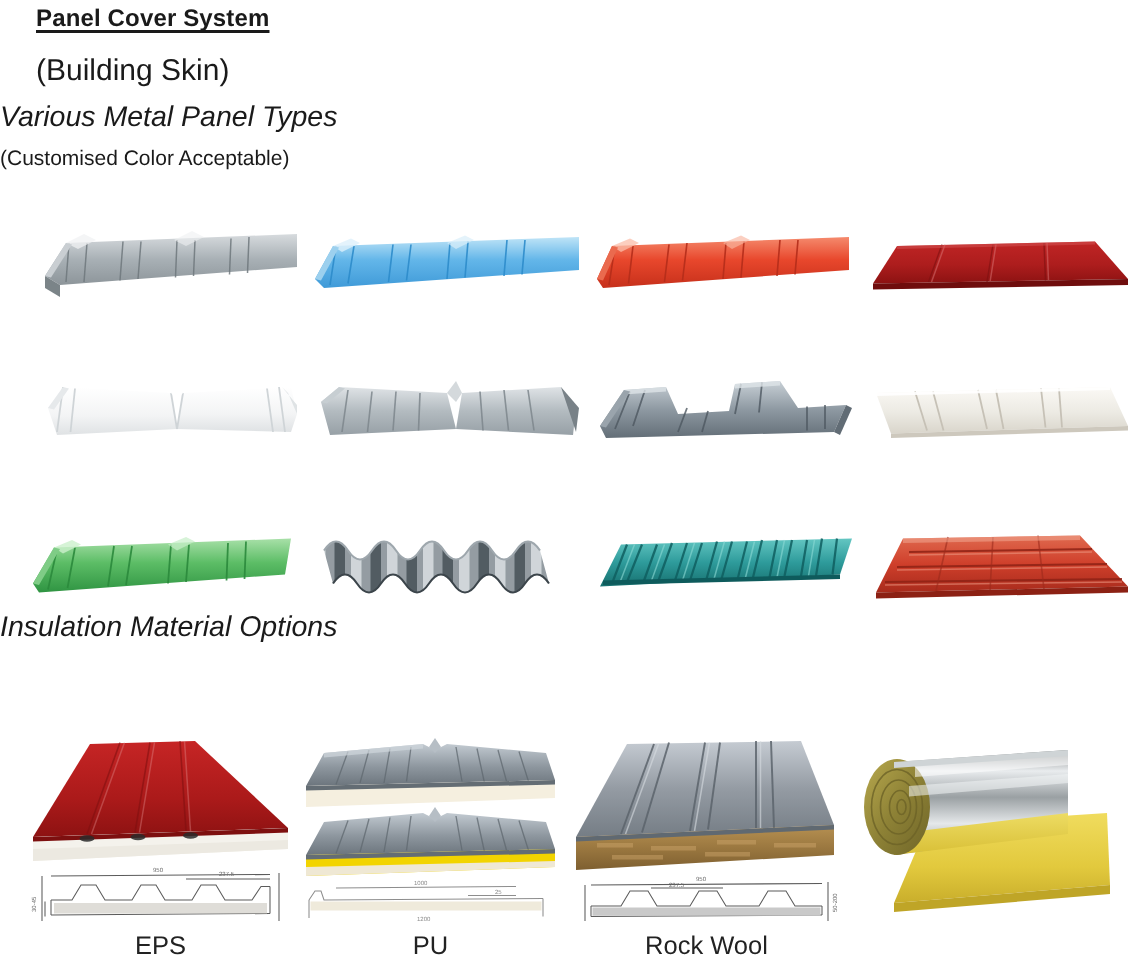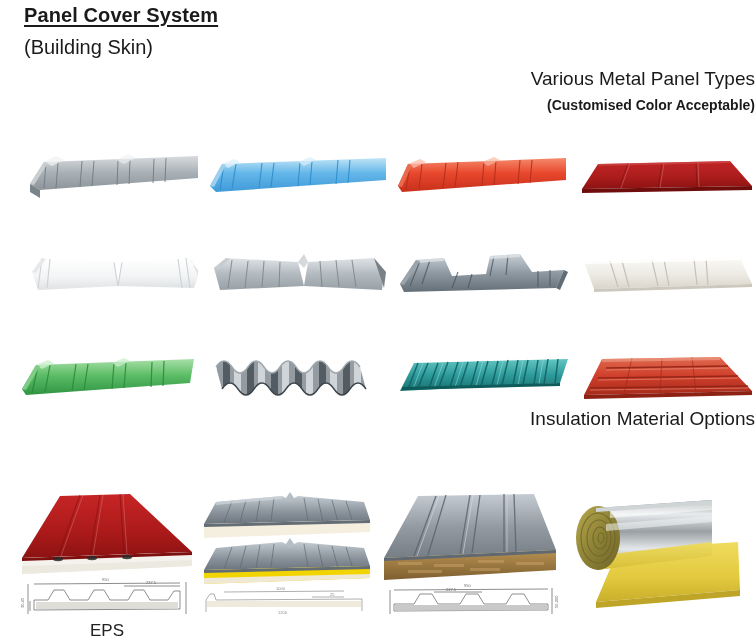--- a/index.html
+++ b/index.html
@@ -14,50 +14,51 @@
     font-family: "Liberation Sans", sans-serif;
     color: #1a1a1a;
     overflow: hidden;
   }
 
   
   .page-title {
     position: absolute;
     left: 24px;
     top: 4px;
-    font-size: 20px;
+    font-size: 16px;
     font-weight: 700;
     letter-spacing: .1px;
     text-decoration: underline;
     text-underline-offset: 3px;
     text-decoration-thickness: 2px;
     white-space: nowrap;
   }
   .page-subtitle {
     position: absolute;
     left: 24px;
     top: 36px;
     font-size: 20px;
     font-weight: 400;
     white-space: nowrap;
   }
   .section-title {
     position: absolute;
     width: 100%;
-    text-align: right;
+    text-align: left;
     font-size: 19px;
     font-weight: 400;
     white-space: nowrap;
+    font-style: italic;
   }
   .section-sub {
     position: absolute;
     width: 100%;
-    text-align: right;
+    text-align: left;
     font-size: 14px;
-    font-weight: 700;
+    font-weight: 400;
     white-space: nowrap;
   }
   #metal-title  { top: 68px; }
   #metal-sub    { top: 97px; }
   #insul-title  { top: 408px; }
 
   
   .panel-grid {
     position: absolute;
     left: 0;
@@ -576,20 +577,21 @@
           <line x1="118" y1="117" x2="150" y2="117"></line>
         </g>
         <rect x="13" y="121" width="154" height="6" fill="#efeadb"></rect>
         <g fill="#8d8d8d" font-family="'Liberation Sans',sans-serif" font-size="4">
           <text x="82" y="110">1000</text>
           <text x="136" y="116">25</text>
           <text x="84" y="134">1200</text>
         </g>
       </svg>
     </div>
+    <div class="insul-label">PU</div>
   </div>
 
   <div class="insul-cell insul-i2">
     <div class="insul-img">
       <svg viewBox="0 0 186 140">
         <defs>
           <linearGradient id="rwTop" x1="0" y1="0" x2="0" y2="1">
             <stop offset="0" stop-color="#c5cbd2"></stop>
               <stop offset=".5" stop-color="#949ba3"></stop>
               <stop offset="1" stop-color="#757d85"></stop>
@@ -637,20 +639,21 @@
           <line x1="56" y1="112" x2="104" y2="112"></line>
         </g>
         <rect x="17" y="125" width="152" height="5.5" fill="#c9c9c9"></rect>
         <g fill="#6b6b6b" font-family="'Liberation Sans',sans-serif" font-size="4">
           <text x="86" y="107">950</text>
           <text x="68" y="111">237.5</text>
           <text x="180" y="128" transform="rotate(-90 180,128)">50-200</text>
         </g>
       </svg>
     </div>
+    <div class="insul-label">Rock Wool</div>
   </div>
 
   <div class="insul-cell insul-i3">
     <div class="insul-img">
       <svg viewBox="0 0 186 140">
         <defs>
           <linearGradient id="gwFoil" x1="0" y1="0" x2="0" y2="1">
             <stop offset="0" stop-color="#7b7f80"></stop>
               <stop offset=".2" stop-color="#e9ecee"></stop>
             <stop offset=".45" stop-color="#9aa0a3"></stop>

